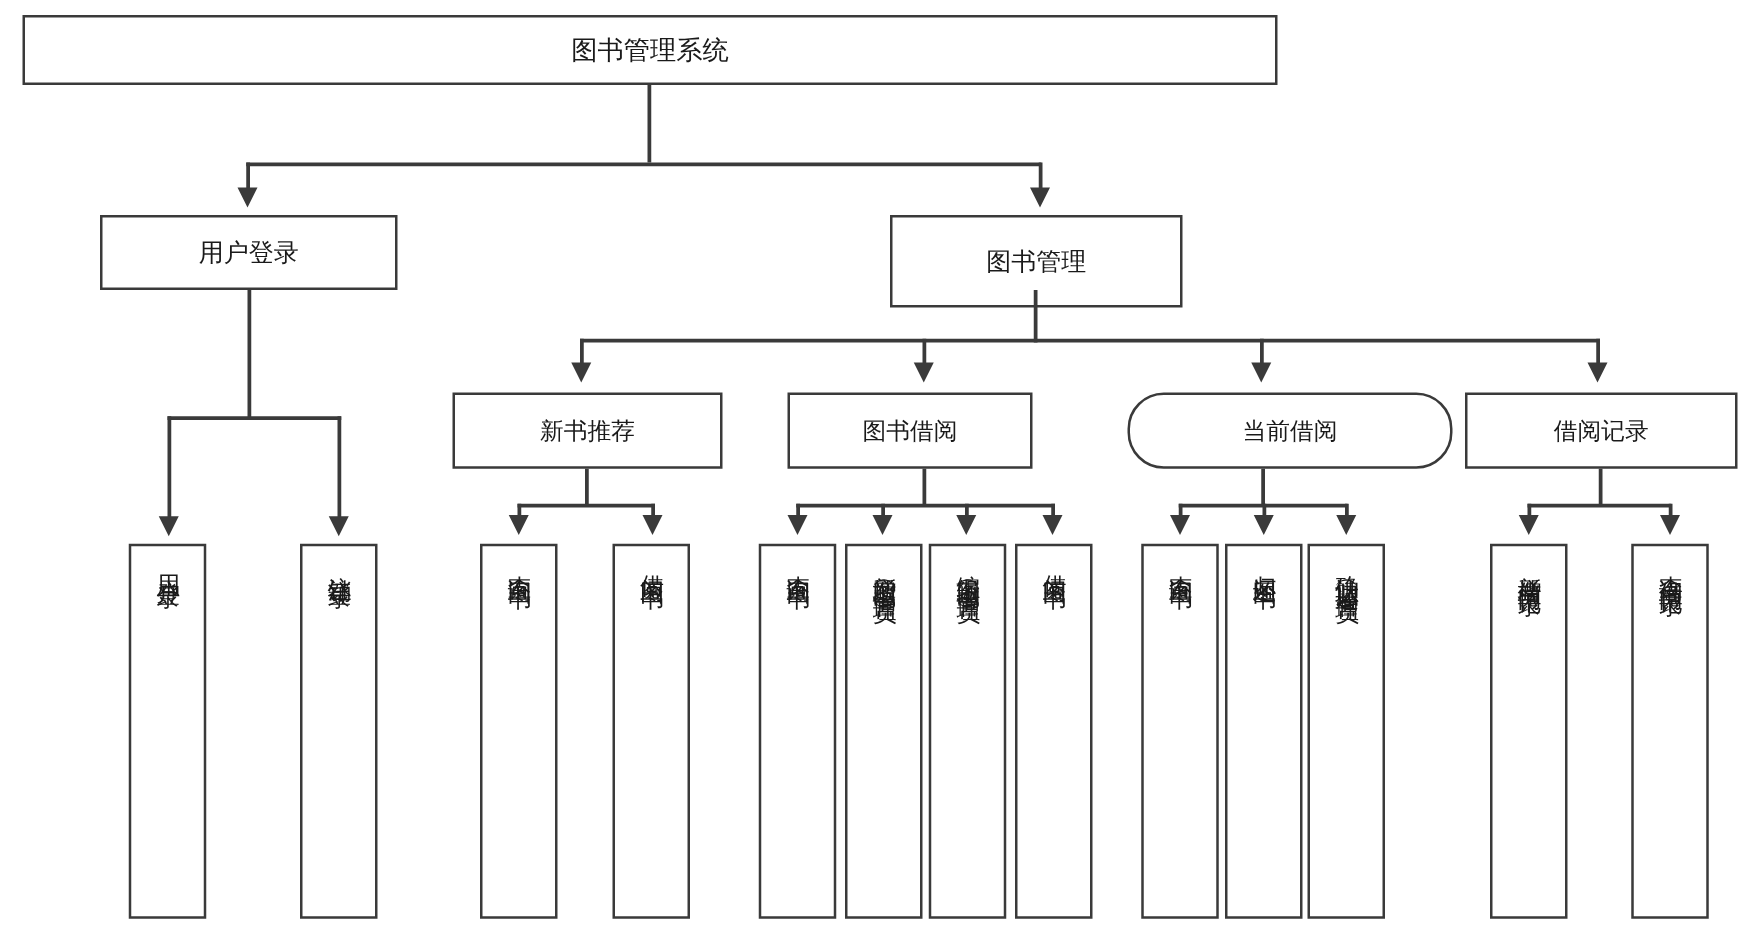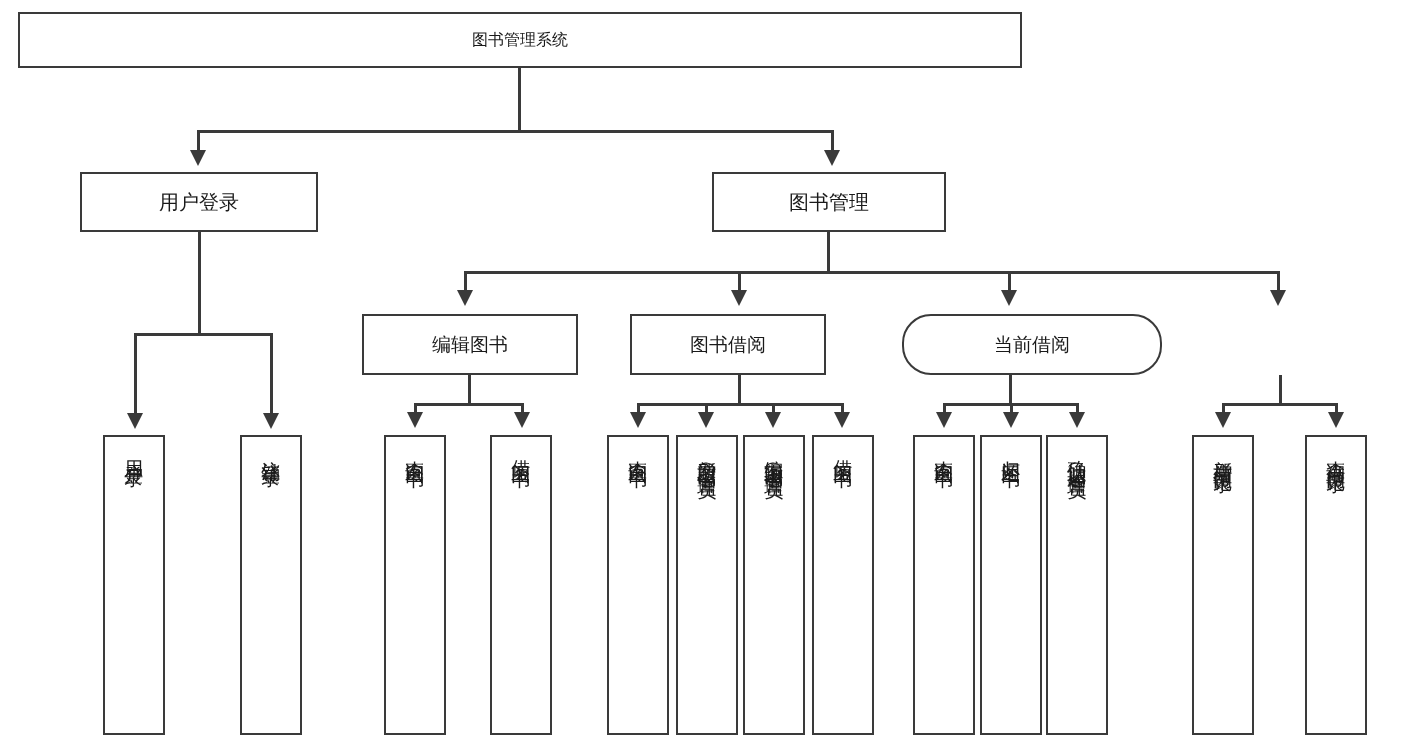--- a/index.html
+++ b/index.html
@@ -19,21 +19,21 @@
   .node{
     position:absolute;
     box-sizing:border-box;
     border:2px solid #3a3a3a;
     background:#ffffff;
     display:flex;
     align-items:center;
     justify-content:center;
     color:#1a1a1a;
   }
-  .node.root{ font-size:16px; }
+  .node.root{ font-size:21px; }
   .node.l1{ font-size:20px; }
   .node.l2{ font-size:19px; }
   .node.leaf{
     font-size:19px;
     align-items:flex-start;
     justify-content:center;
     padding-top:8px;
   }
   .vtext{
     writing-mode:vertical-rl;
@@ -77,21 +77,21 @@
   <div class="hline" style="left:197px;top:130px;width:636px;"></div>
 
   <div class="vline" style="left:197px;top:130px;height:24px;"></div>
   <div class="arrow" style="left:190px;top:150px;"></div>
   <div class="vline" style="left:831px;top:130px;height:24px;"></div>
   <div class="arrow" style="left:824px;top:150px;"></div>
 
   <div class="node l1" style="left:80px;top:172px;width:238px;height:60px;">
     <span>用户登录</span>
   </div>
-  <div class="node l1" style="left:712px;top:172px;width:234px;height:60px;">
+  <div class="node l1" style="left:712px;top:172px;width:234px;height:74px;">
     <span>图书管理</span>
   </div>
 
   <div class="vline" style="left:198px;top:232px;height:104px;"></div>
   <div class="hline" style="left:134px;top:333px;width:139px;"></div>
   <div class="vline" style="left:134px;top:333px;height:84px;"></div>
   <div class="arrow" style="left:127px;top:413px;"></div>
   <div class="vline" style="left:270px;top:333px;height:84px;"></div>
   <div class="arrow" style="left:263px;top:413px;"></div>
 
@@ -100,27 +100,30 @@
   <div class="vline" style="left:464px;top:271px;height:22px;"></div>
   <div class="arrow" style="left:457px;top:290px;"></div>
   <div class="vline" style="left:738px;top:271px;height:22px;"></div>
   <div class="arrow" style="left:731px;top:290px;"></div>
   <div class="vline" style="left:1008px;top:271px;height:22px;"></div>
   <div class="arrow" style="left:1001px;top:290px;"></div>
   <div class="vline" style="left:1277px;top:271px;height:22px;"></div>
   <div class="arrow" style="left:1270px;top:290px;"></div>
 
   <div class="node l2" style="left:362px;top:314px;width:216px;height:61px;">
-    <span>编辑图书</span>
+    <span>新书推荐</span>
   </div>
   <div class="node l2" style="left:630px;top:314px;width:196px;height:61px;">
     <span>图书借阅</span>
   </div>
   <div class="node l2" style="left:902px;top:314px;width:260px;height:61px;border-radius:29px;">
     <span>当前借阅</span>
+  </div>
+  <div class="node l2" style="left:1172px;top:314px;width:218px;height:61px;">
+    <span>借阅记录</span>
   </div>
 
   <div class="vline" style="left:468px;top:375px;height:30px;"></div>
   <div class="hline" style="left:414px;top:403px;width:110px;"></div>
   <div class="vline" style="left:414px;top:403px;height:12px;"></div>
   <div class="arrow" style="left:407px;top:412px;"></div>
   <div class="vline" style="left:521px;top:403px;height:12px;"></div>
   <div class="arrow" style="left:514px;top:412px;"></div>
 
   <div class="vline" style="left:738px;top:375px;height:30px;"></div>

